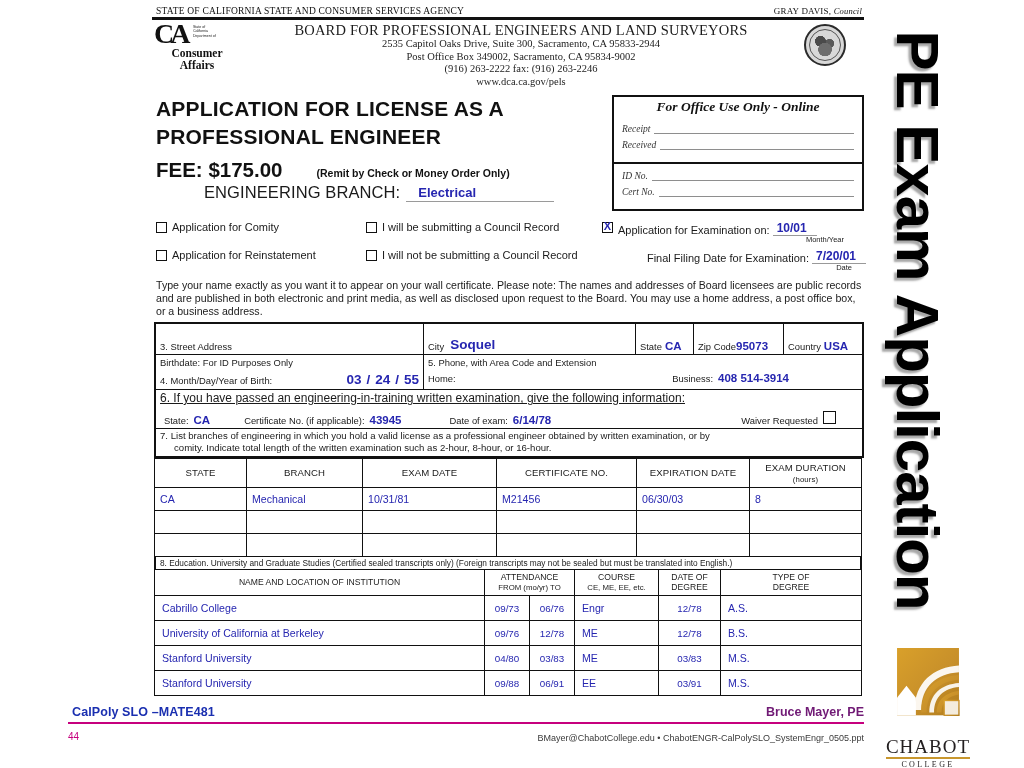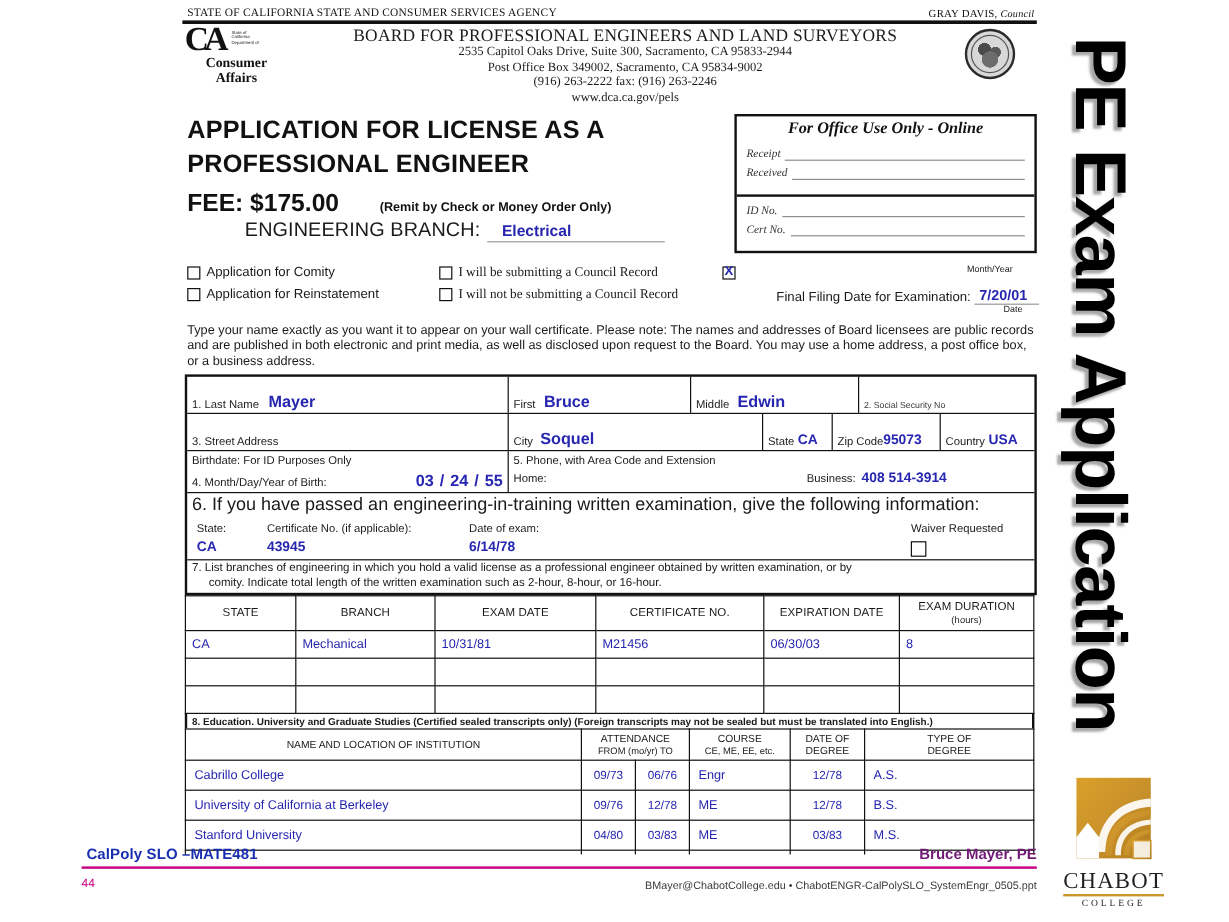--- a/index.html
+++ b/index.html
@@ -42,21 +42,21 @@
   #chabot {
     position: absolute;
     left: 880px; top: 648px;
     width: 96px; height: 106px;
   }
   #chabot .mark { width: 68px; height: 70px; margin: 0 auto; display:block; }
   #chabot .cname {
     text-align: center;
     font-family: "Liberation Serif", serif;
     font-size: 19px; letter-spacing: 1px;
-    color: #231f20; line-height: 1.0; margin-top: 7px;
+    color: #231f20; line-height: 1.0; margin-top: 19px;
   }
   #chabot .crule { height:2px; background:#c8972e; margin:1px 6px 1px 6px; }
   #chabot .csub {
     text-align:center; font-family:"Liberation Serif", serif;
     font-size: 8px; letter-spacing: 2.4px; color:#231f20;
   }
 
   
   #form {
     position: absolute;
@@ -150,21 +150,21 @@
   .orow .olbl {
     font-family:"Liberation Serif", serif; font-style:italic;
     font-size: 9.5px; color:#333; white-space:nowrap;
   }
   .orow .oline { flex:1; border-bottom: 1px solid #8e8e8e; margin-left:4px; height: 9px; }
 
   
   .cbs { margin-top: 10px; padding-left: 6px; }
   .cbrow { display:flex; align-items:flex-start; margin-bottom: 5px; }
   .cbcol1 { width: 210px; flex:none; }
-  .cbcol2 { width: 236px; flex:none;font-family:Liberation Serif, serif; }
+  .cbcol2 { width: 236px; flex:none; }
   .cbcol3 { flex:1; }
   .cbi { display:flex; align-items:flex-start; }
   .box {
     width: 11px; height: 11px; border: 1.4px solid #111;
     flex:none; margin-top: 1px; margin-right: 5px; background:#fff;
     position:relative;
   }
   .box.checked::after{
     content:"X"; position:absolute; left:0; top:-3px; width:100%;
     text-align:center; font-weight:bold; font-size:11px; color:#2626b0;
@@ -196,23 +196,23 @@
   .flbl { font-size: 9.4px; color:#1a1a1a; }
   .flbl.sm { font-size: 7.3px; color:#3a3a3a; }
   .fval { color:#2626b0; font-weight:bold; font-size: 13.5px; }
   .fval.sm { font-size: 11.5px; }
   .inline { display:flex; align-items:baseline; gap:5px; }
 
   .tallcell { min-height: 30px; display:flex; align-items:flex-end; padding-bottom:2px; }
 
   
   .sec6 { padding: 1px 4px 2px 4px; }
-  .sec6 .q { font-size: 15px; color:#1a1a1a; }
+  .sec6 .q { font-size: 12px; color:#1a1a1a;text-decoration:underline; }
   .sec6 .vals { display:flex; align-items:baseline; margin-top: 5px; }
-  .sec6 .vals .g { display:flex; align-items:baseline; gap:5px;flex-direction:column; }
+  .sec6 .vals .g { display:flex; align-items:baseline; gap:5px; }
   
   .sec7 { padding: 1px 4px 2px 4px; font-size: 9.6px; line-height: 11.6px; color:#1a1a1a; }
   .sec7 .ind { padding-left: 14px; }
 
   
   .ltab { width:100%; border-collapse: collapse; table-layout: fixed; }
   .ltab th, .ltab td {
     border: 1.5px solid #111; font-weight: normal;
     font-size: 9.6px; color:#1a1a1a; padding: 3px 5px; height: 18px;
   }
@@ -342,20 +342,24 @@
         <div class="cbcol2">
           <div class="cbi">
             <span class="box"></span>
             <span class="cbtxt">I will be submitting a Council Record</span>
           </div>
         </div>
         <div class="cbcol3">
           <div class="cbi">
             <span class="box checked"></span>
             <div style="flex:1">
+              <div class="examline">
+                <span class="lbl">Application for Examination on:</span>
+                <span class="val">10/01</span>
+              </div>
               <div class="subnote">Month/Year</div>
             </div>
           </div>
         </div>
       </div>
       <div class="cbrow">
         <div class="cbcol1">
           <div class="cbi">
             <span class="box"></span>
             <span class="cbtxt">Application for Reinstatement</span>
@@ -373,38 +377,20 @@
             <span class="val">7/20/01</span>
           </div>
           <div class="subnote d2">Date</div>
         </div>
       </div>
     </div>
 
     <div class="para">Type your name exactly as you want it to appear on your wall certificate.     Please note:   The names and addresses of Board licensees are public records and are published in both electronic and print media, as well as disclosed upon request to the Board. You may use a home address, a post office box, or a business address.</div>
 
     <div class="fgrid">
-      <div class="frow" style="min-height:30px">
-        <div class="fcell tallcell" style="width:268px">
-          <span class="flbl">1. Last Name</span>
-          <span class="fval" style="margin-left:8px">Mayer</span>
-        </div>
-        <div class="fcell tallcell" style="width:152px">
-          <span class="flbl">First</span>
-          <span class="fval" style="margin-left:7px">Bruce</span>
-        </div>
-        <div class="fcell tallcell" style="width:140px">
-          <span class="flbl">Middle</span>
-          <span class="fval" style="margin-left:7px">Edwin</span>
-        </div>
-        <div class="fcell tallcell" style="flex:1">
-          <span class="flbl sm">2. Social Security No</span>
-          <span class="fval sm" style="margin-left:5px"></span>
-        </div>
-      </div>
 
       <div class="frow" style="min-height:26px">
         <div class="fcell tallcell" style="width:268px">
           <span class="flbl">3. Street Address</span>
           <span class="fval sm" style="margin-left:8px"></span>
         </div>
         <div class="fcell tallcell" style="width:212px">
           <span class="flbl">City</span>
           <span class="fval" style="margin-left:6px">Soquel</span>
         </div>
@@ -509,21 +495,21 @@
           <td></td>
           <td></td>
           <td></td>
           <td></td>
           <td></td>
           <td></td>
         </tr>
       </tbody>
     </table>
 
-    <div class="edunote" style="border-left:2px solid #111;border-right:2px solid #111;margin:0 2px 0 4px;width:708px;font-weight:bold;">8. Education. University and Graduate Studies (Certified sealed transcripts only) (Foreign transcripts may not be sealed but must be translated into English.)</div>
+    <div class="edunote" style="border-left:2px solid #111;border-right:2px solid #111;margin:0 2px 0 4px;width:708px;">8. Education. University and Graduate Studies (Certified sealed transcripts only) (Foreign transcripts may not be sealed but must be translated into English.)</div>
 
     <table class="etab" style="margin: 0 2px 0 4px; width: 708px;">
       <thead>
         <tr>
           <th style="width:330px">NAME AND LOCATION OF INSTITUTION</th>
           <th colspan="2" style="width:90px">
             <span>ATTENDANCE</span><br><span class="t2">FROM (mo/yr) TO</span>
           </th>
           <th style="width:84px">
             <span>COURSE</span><br><span class="t2">CE, ME, EE, etc.</span>

